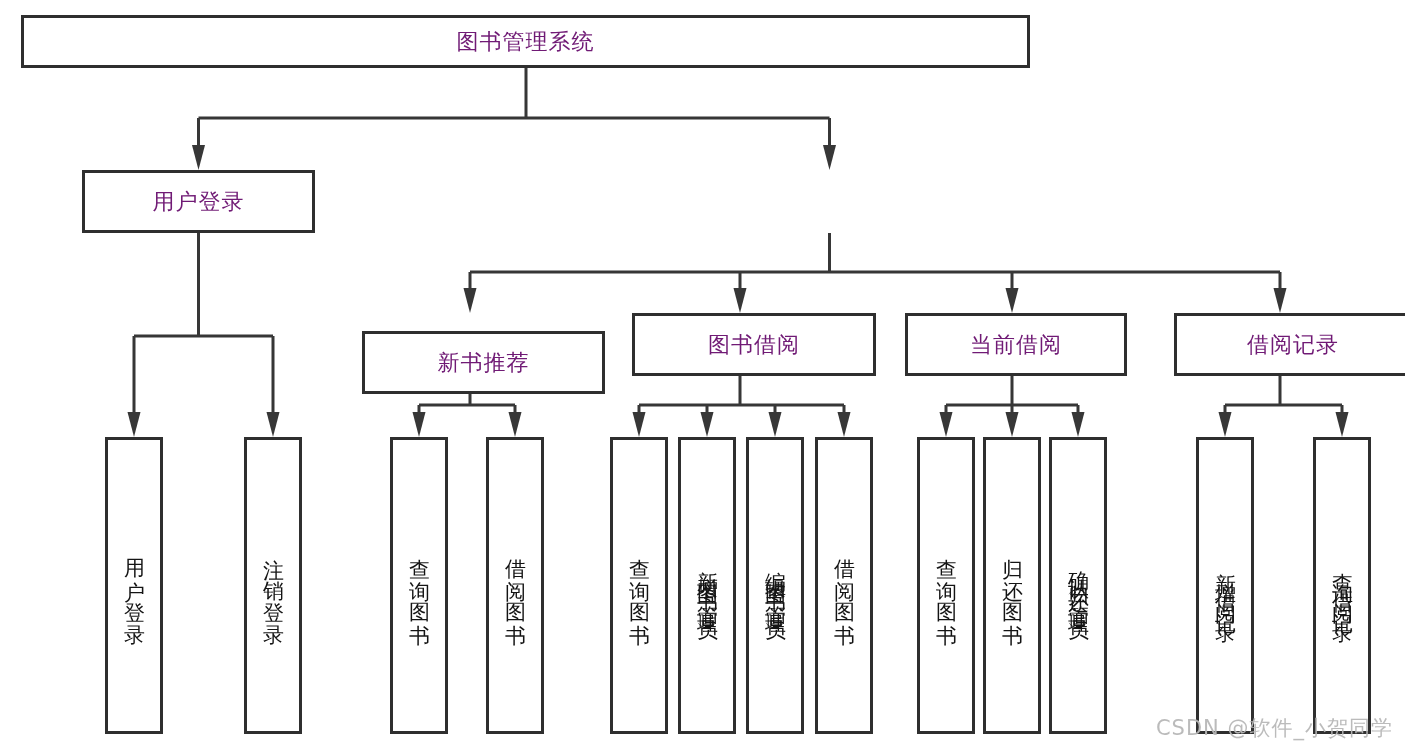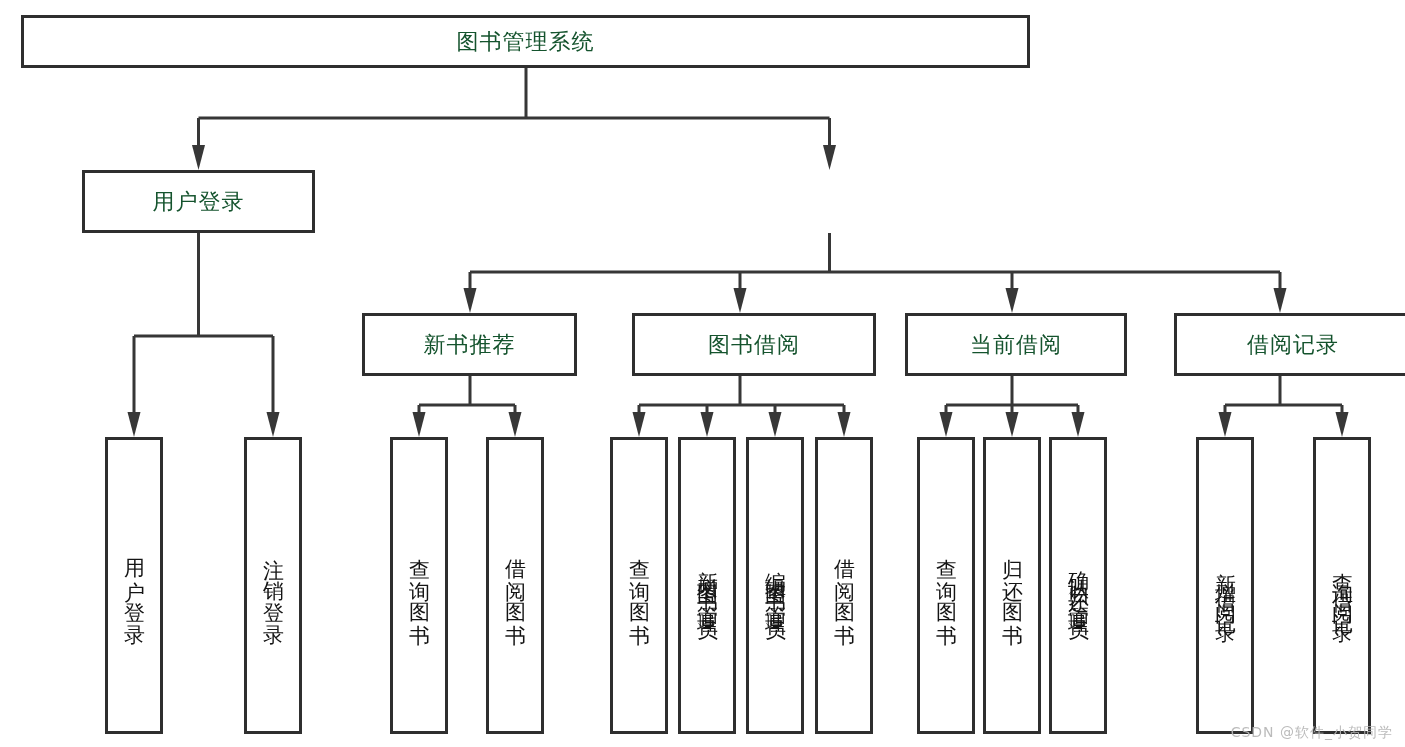--- a/index.html
+++ b/index.html
@@ -14,36 +14,36 @@
   .box{
     position:absolute;
     box-sizing:border-box;
     background:#ffffff;
     border:3px solid #2f2f2f;
     display:flex;align-items:center;justify-content:center;
     z-index:2;
   }
   .hlabel{
     font-size:22px;
-    color:#14532d;
+    color:#701a75;
     letter-spacing:1px;
     white-space:nowrap;
   }
   .vlabel{
     writing-mode:vertical-rl;
     text-orientation:mixed;
     font-size:21px;
     color:#141414;
     line-height:1;
     white-space:nowrap;
   }
   .watermark{
     position:absolute;
     right:12px;bottom:5px;
-    font-size:14px;
+    font-size:21px;
     color:rgba(183,183,183,0.95);
     letter-spacing:1px;
     z-index:5;
     white-space:nowrap;
   }
 </style>
 </head>
 <body>
 
 <div class="canvas">
@@ -80,21 +80,21 @@
   </svg>
 
   <div class="box" style="left:21px;top:15px;width:1009px;height:53px">
     <span class="hlabel">图书管理系统</span>
   </div>
 
   <div class="box" style="left:82px;top:170px;width:233px;height:63px">
     <span class="hlabel">用户登录</span>
   </div>
 
-  <div class="box" style="left:362px;top:313px;width:215px;height:63px">
+  <div class="box" style="left:362px;top:331px;width:243px;height:63px">
     <span class="hlabel">新书推荐</span>
   </div>
   <div class="box" style="left:632px;top:313px;width:244px;height:63px">
     <span class="hlabel">图书借阅</span>
   </div>
   <div class="box" style="left:905px;top:313px;width:222px;height:63px">
     <span class="hlabel">当前借阅</span>
   </div>
   <div class="box" style="left:1174px;top:313px;width:238px;height:63px">
     <span class="hlabel">借阅记录</span>

